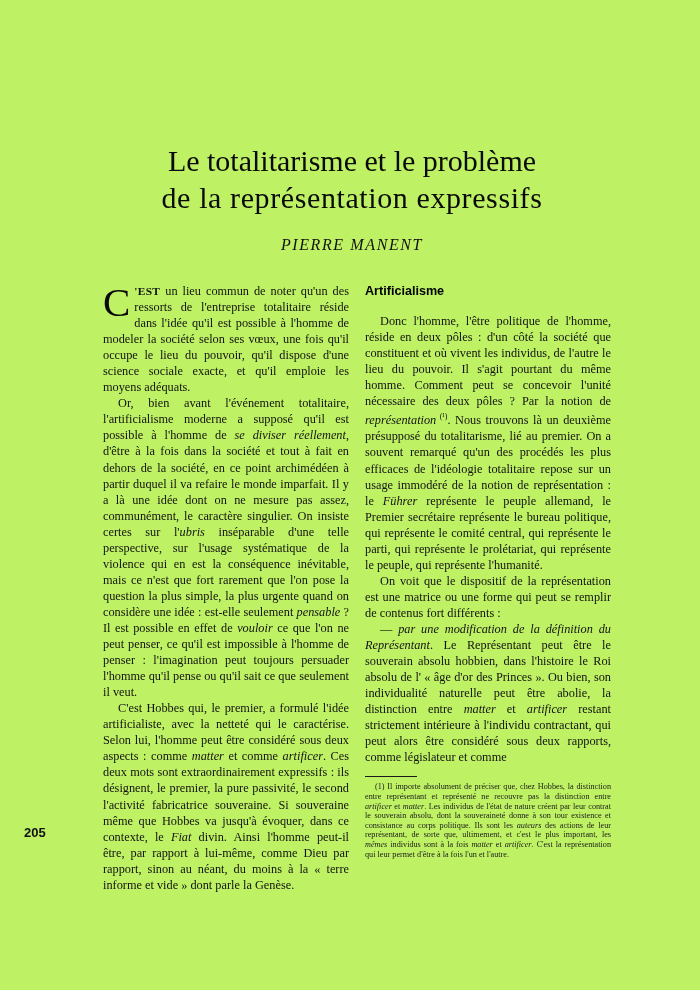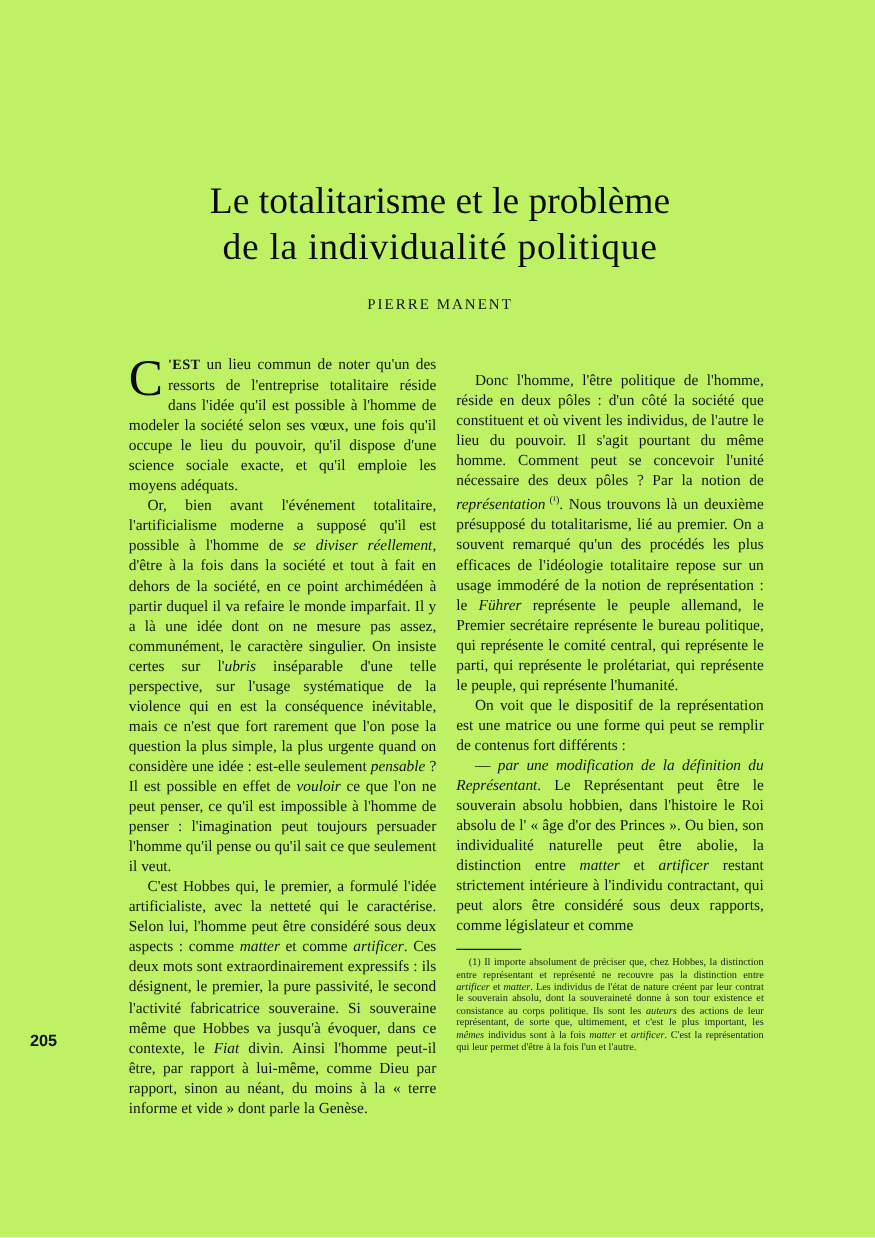--- a/index.html
+++ b/index.html
@@ -31,21 +31,22 @@
     line-height: 37px;
     font-weight: 400;
     color: #0a0a0a;
     white-space: nowrap;
   }
   .title-line.l2 {
     letter-spacing: 0.6px;
   }
   .byline {
     margin-top: 20px;
-    font-size: 12px;
+    font-style: italic;
+    font-size: 16px;
     letter-spacing: 1.6px;
     color: #111111;
   }
 
   
   .columns {
     position: absolute;
     left: 103px;
     top: 283px;
     width: 508px;
@@ -135,39 +136,40 @@
     padding-left: 24px;
   }
 </style>
 </head>
 <body>
 
 <div class="page">
 
   <div class="title-block">
     <div class="title-line l1">Le totalitarisme et le problème</div>
-    <div class="title-line l2">de la individualité politique</div>
+    <div class="title-line l2">de la représentation expressifs</div>
     <div class="byline">PIERRE MANENT</div>
   </div>
 
   <div class="columns">
 
     <div class="col col-left">
 
       <p class="body dropcap-para"><span class="dropcap">C</span><span class="smallcaps">'EST</span><span> un lieu commun de noter qu'un des ressorts de l'entreprise totalitaire réside dans l'idée qu'il est possible à l'homme de modeler la société selon ses vœux, une fois qu'il occupe le lieu du pouvoir, qu'il dispose d'une science sociale exacte, et qu'il emploie les moyens adéquats.</span></p>
 
       <p class="body indent"><span>Or, bien avant l'événement totalitaire, l'artificialisme moderne a supposé qu'il est possible à l'homme de </span><i>se diviser réellement</i><span>, d'être à la fois dans la société et tout à fait en dehors de la société, en ce point archimédéen à partir duquel il va refaire le monde imparfait. Il y a là une idée dont on ne mesure pas assez, communément, le caractère singulier. On insiste certes sur l'</span><i>ubris</i><span> inséparable d'une telle perspective, sur l'usage systématique de la violence qui en est la conséquence inévitable, mais ce n'est que fort rarement que l'on pose la question la plus simple, la plus urgente quand on considère une idée : est-elle seulement </span><i>pensable</i><span> ? Il est possible en effet de </span><i>vouloir</i><span> ce que l'on ne peut penser, ce qu'il est impossible à l'homme de penser : l'imagination peut toujours persuader l'homme qu'il pense ou qu'il sait ce que seulement il veut.</span></p>
 
       <p class="body indent"><span>C'est Hobbes qui, le premier, a formulé l'idée artificialiste, avec la netteté qui le caractérise. Selon lui, l'homme peut être considéré sous deux aspects : comme </span><i>matter</i><span> et comme </span><i>artificer</i><span>. Ces deux mots sont extraordinairement expressifs : ils désignent, le premier, la pure passivité, le second l'activité fabricatrice souveraine. Si souveraine même que Hobbes va jusqu'à évoquer, dans ce contexte, le </span><i>Fiat</i><span> divin. Ainsi l'homme peut-il être, par rapport à lui-même, comme Dieu par rapport, sinon au néant, du moins à la « terre informe et vide » dont parle la Genèse.</span></p>
 
     </div>
 
     <div class="col col-right">
 
       <div class="section-head">
+        <div>Artificialisme</div>
       </div>
 
       <p class="body indent"><span>Donc l'homme, l'être politique de l'homme, réside en deux pôles : d'un côté la société que constituent et où vivent les individus, de l'autre le lieu du pouvoir. Il s'agit pourtant du même homme. Comment peut se concevoir l'unité nécessaire des deux pôles ? Par la notion de </span><i>représentation</i><sup style="font-size:8px"> (¹)</sup><span>. Nous trouvons là un deuxième présupposé du totalitarisme, lié au premier. On a souvent remarqué qu'un des procédés les plus efficaces de l'idéologie totalitaire repose sur un usage immodéré de la notion de représentation : le </span><i>Führer</i><span> représente le peuple allemand, le Premier secrétaire représente le bureau politique, qui représente le comité central, qui représente le parti, qui représente le prolétariat, qui représente le peuple, qui représente l'humanité.</span></p>
 
       <p class="body indent">On voit que le dispositif de la représentation est une matrice ou une forme qui peut se remplir de contenus fort différents :</p>
 
       <p class="body indent"><span>— </span><i>par une modification de la définition du Représentant</i><span>. Le Représentant peut être le souverain absolu hobbien, dans l'histoire le Roi absolu de l' « âge d'or des Princes ». Ou bien, son individualité naturelle peut être abolie, la distinction entre </span><i>matter</i><span> et </span><i>artificer</i><span> restant strictement intérieure à l'individu contractant, qui peut alors être considéré sous deux rapports, comme législateur et comme</span></p>
 
       <div class="footnote-wrap">
         <div class="footnote-rule"></div>

